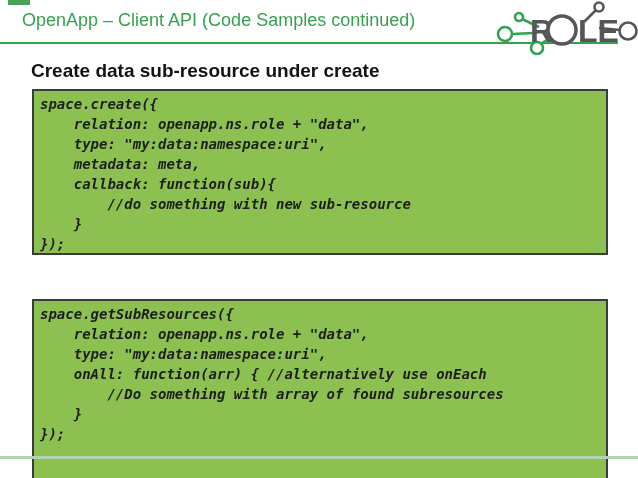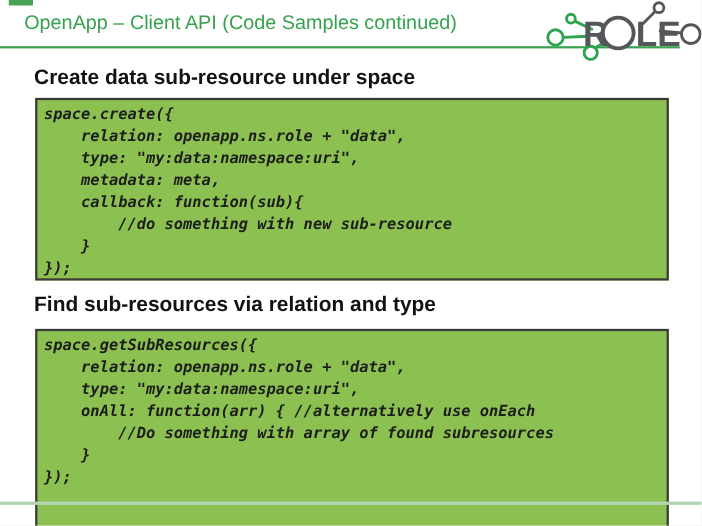--- a/index.html
+++ b/index.html
@@ -100,34 +100,33 @@
       <line x1="128" y1="30" x2="107" y2="28"></line>
       <circle cx="107" cy="7" r="4.5"></circle>
       <circle cx="136" cy="31" r="8.5"></circle>
     </g>
 
     <text x="38" y="42" font-family="Liberation Sans, sans-serif" font-size="32" font-weight="bold" fill="#55565a">R</text>
     <circle cx="70" cy="30" r="14" stroke="#55565a" stroke-width="3.5" fill="#ffffff"></circle>
     <text x="86" y="42" font-family="Liberation Sans, sans-serif" font-size="32" font-weight="bold" fill="#55565a">LE</text>
   </svg>
 
-  <div class="section-heading heading-1">Create data sub-resource under space</div>
+  <div class="section-heading heading-1">Create data sub-resource under create</div>
 
   <div class="code-block code-box-1">
     <pre>space.create({
     relation: openapp.ns.role + "data",
     type: "my:data:namespace:uri",
     metadata: meta,
     callback: function(sub){
         //do something with new sub-resource
     }
 });</pre>
   </div>
 
-  <div class="section-heading heading-2">Find sub-resources via relation and type</div>
 
   <div class="code-block code-box-2">
     <pre>space.getSubResources({
     relation: openapp.ns.role + "data",
     type: "my:data:namespace:uri",
     onAll: function(arr) { //alternatively use onEach
         //Do something with array of found subresources
     }
 });</pre>
   </div>

